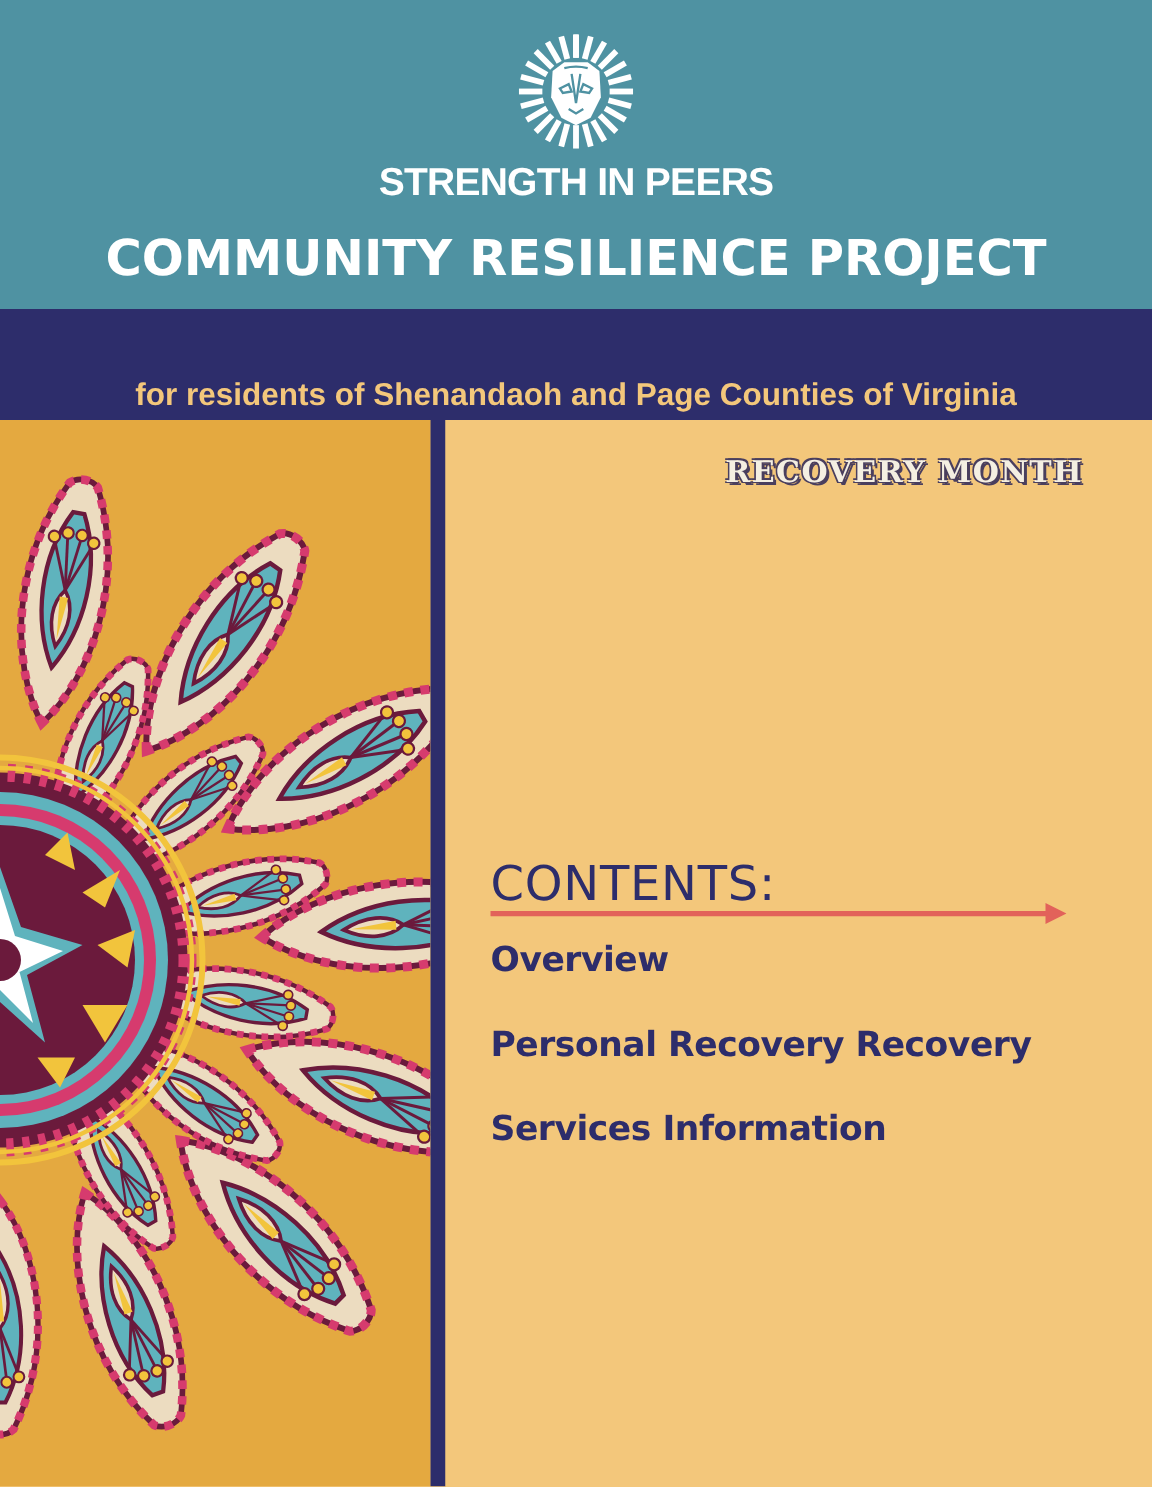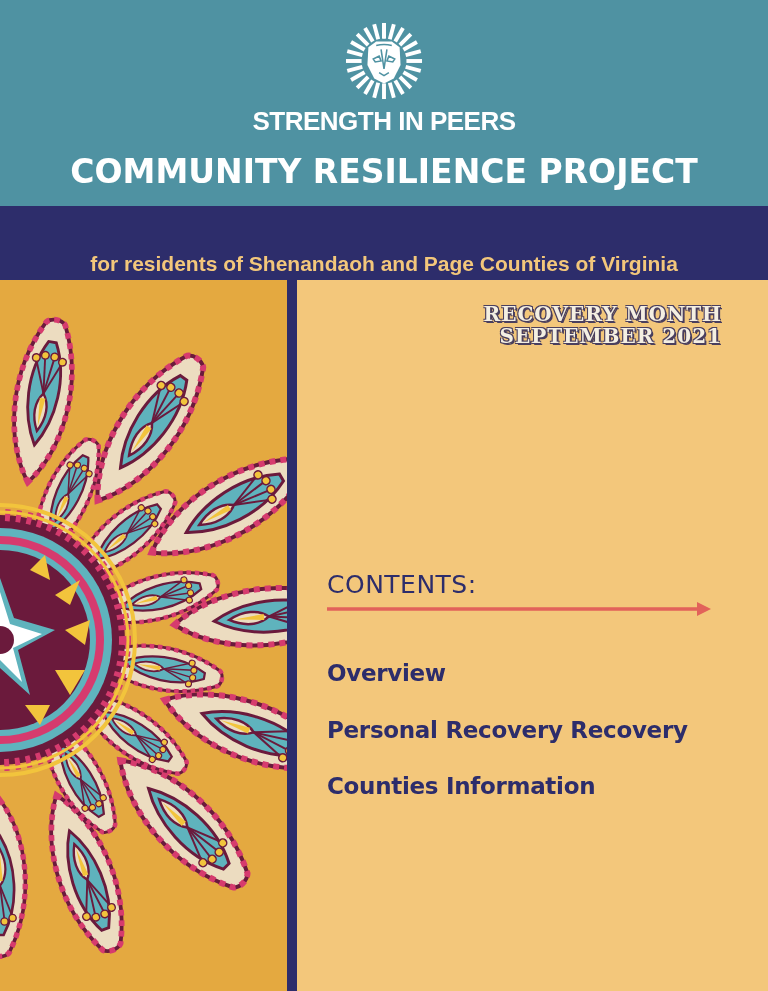--- a/index.html
+++ b/index.html
@@ -14,28 +14,28 @@
          font-family:"DejaVu Sans", sans-serif; font-weight:bold; font-size:33px; letter-spacing:0px; }
 
   .band { position:absolute; left:0; top:206px; width:768px; height:74px; background:#2d2d6b; }
   .tagline { position:absolute; left:0; top:228px; width:768px; text-align:center; color:#f3c77b;
          font-family:"Liberation Sans", sans-serif; font-weight:bold; font-size:21px;margin-top:24px; }
 
   .art { position:absolute; left:0; top:280px; width:287px; height:711px; background:#e4a940; overflow:hidden; }
   .divider { position:absolute; left:287px; top:280px; width:10px; height:711px; background:#2d2d6b; }
   .panel { position:absolute; left:297px; top:280px; width:471px; height:711px; background:#f3c77b; }
 
-  .recovery { position:absolute; right:46px; top:303px; text-align:right; color:#f4efe2;
+  .recovery { position:absolute; right:46px; top:303px; text-align:left; color:#f4efe2;
        font-family:"DejaVu Serif", serif; font-weight:bold; font-size:20px; line-height:22px; letter-spacing:1px;
        text-shadow: -1px -1px 0 #4a3f5e, 1px -1px 0 #4a3f5e, -1px 1px 0 #4a3f5e, 1px 1px 0 #4a3f5e, 2px 2px 0 #4a3f5e; }
 
   .contents-h { position:absolute; left:327px; top:570px; color:#2d2d6b;
-       font-family:"DejaVu Sans", sans-serif; font-size:25px; letter-spacing:0.5px; }
+       font-family:"DejaVu Sans", sans-serif; font-size:32px; letter-spacing:0.5px; }
   .arrow { position:absolute; left:327px; top:601px; width:384px; height:16px; }
-  .toc { position:absolute; left:327px; top:624px; list-style:none;margin-top:33px; }
+  .toc { position:absolute; left:327px; top:624px; list-style:none; }
   .toc li { color:#2d2d6b; font-family:"DejaVu Sans", sans-serif; font-weight:bold; font-size:23px;
        height:56.5px; line-height:32px; letter-spacing:-0.3px; }
 </style>
 </head>
 <body>
 
 <div class="header">
   <svg class="logo" viewBox="0 0 80 80">
     <g fill="#ffffff">
       <g id="rays">
@@ -144,26 +144,25 @@
       <path d="M0 -48 L10 -16 L42 -6 L13 8 L22 42 L0 20 L-22 42 Z" fill="#ffffff"></path>
       <circle r="14" fill="#6b1a3c"></circle>
     </g>
   </svg>
 </div>
 <div class="divider"></div>
 <div class="panel"></div>
 
 <div class="recovery">
   <div>RECOVERY MONTH</div>
-  <div>SEPTEMBER 2021</div>
 </div>
 
 <div class="contents-h">CONTENTS:</div>
 <svg class="arrow" viewBox="0 0 384 16">
   <line x1="0" y1="8" x2="372" y2="8" stroke="#e2625a" stroke-width="3.5" stroke-linecap="round"></line>
   <path d="M370 1 L384 8 L370 15 Z" fill="#e2625a"></path>
 </svg>
 
 <ul class="toc">
   <li>Overview</li>
   <li>Personal Recovery Recovery</li>
-  <li>Counties Information</li>
+  <li>Services Information</li>
 </ul>
 
 </body></html>

